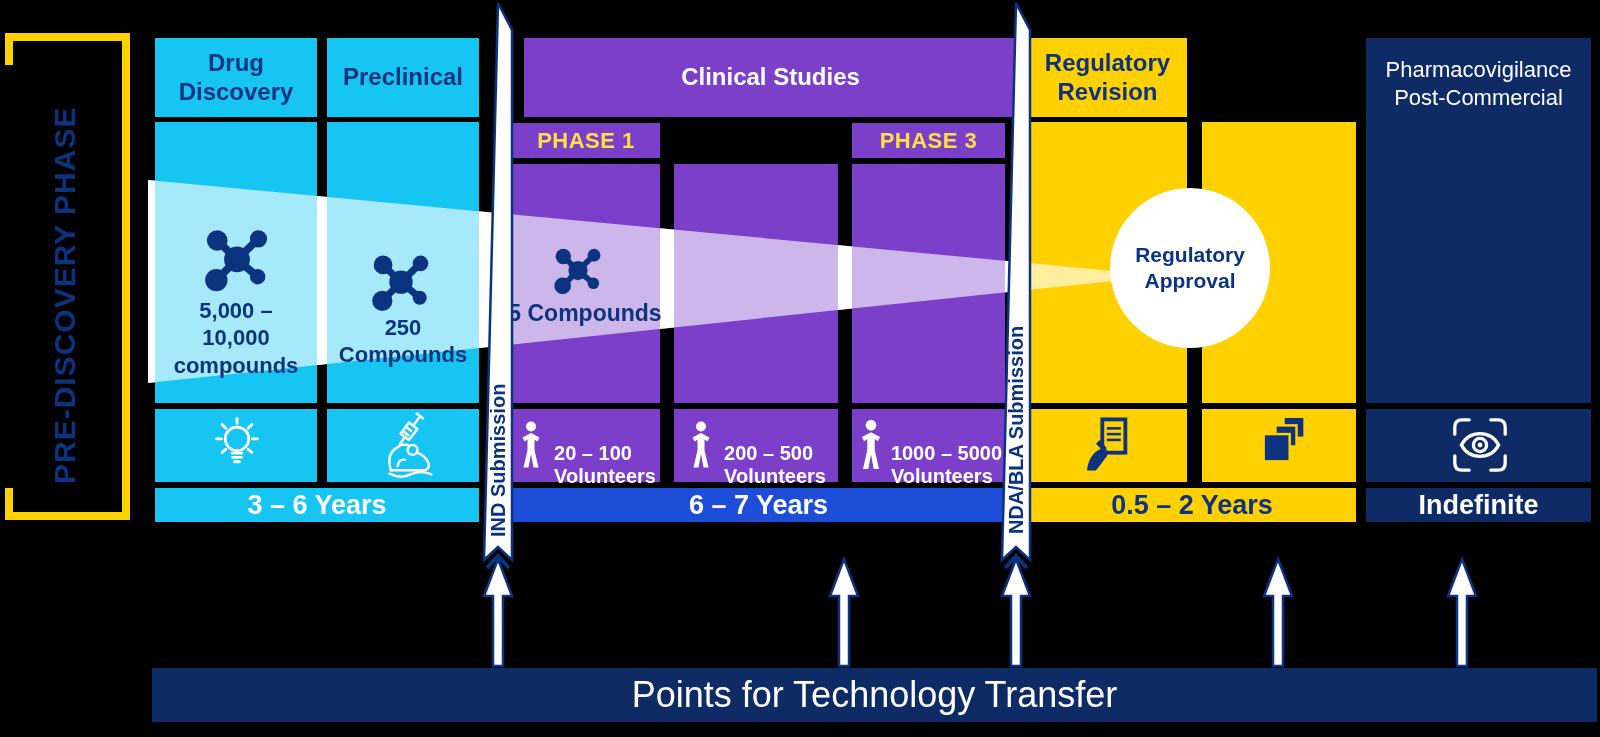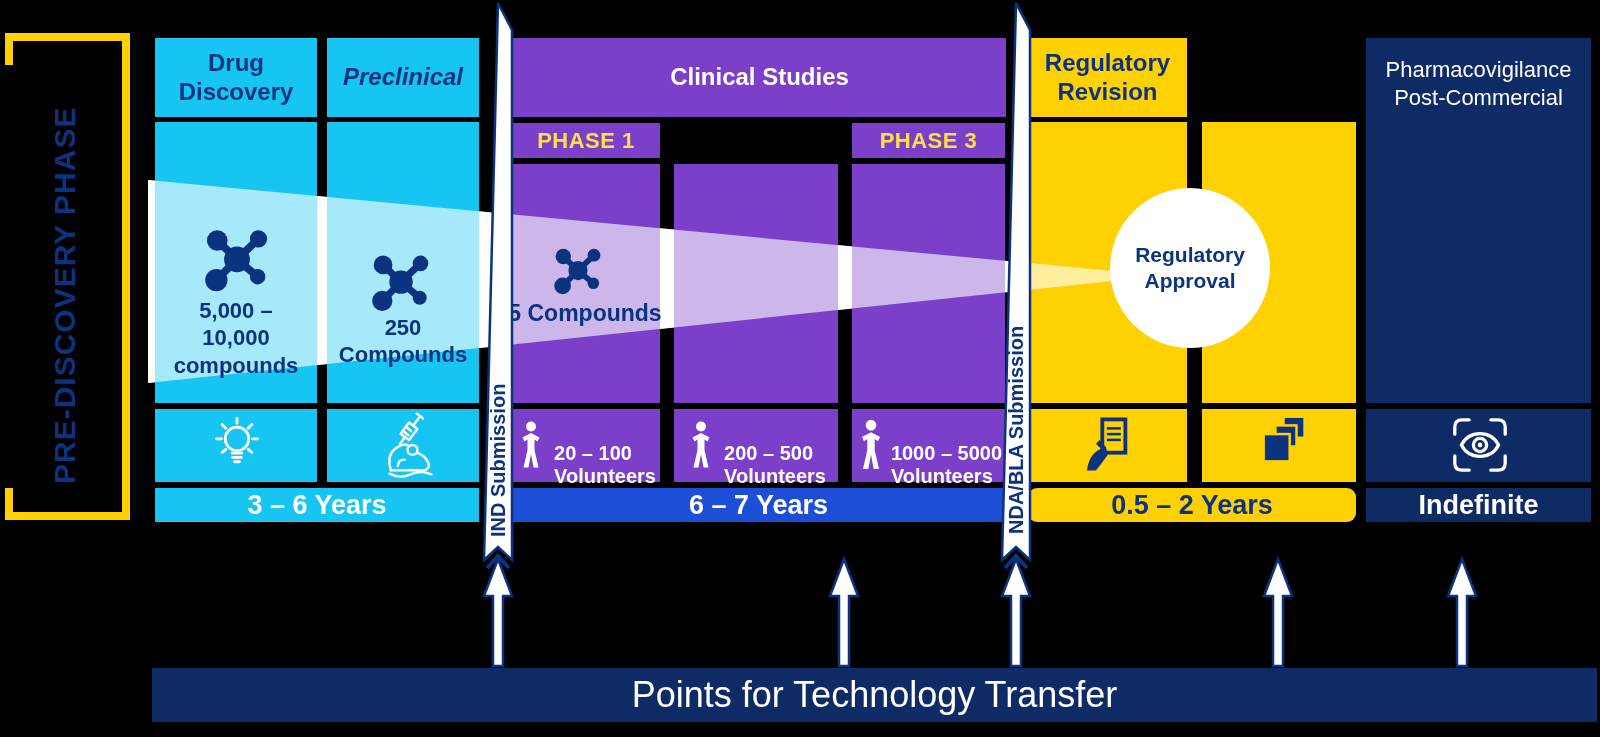--- a/index.html
+++ b/index.html
@@ -37,22 +37,22 @@
 
   <div class="abs z2" style="left:5;top:33px;left:5px;width:125px;height:8px;background:#FFD100"></div>
   <div class="abs z2" style="left:122px;top:33px;width:8px;height:487px;background:#FFD100"></div>
   <div class="abs z2" style="left:5px;top:512px;width:125px;height:8px;background:#FFD100"></div>
   <div class="abs z2" style="left:5px;top:33px;width:8px;height:32px;background:#FFD100"></div>
   <div class="abs z2" style="left:5px;top:488px;width:8px;height:32px;background:#FFD100"></div>
   <div class="vtext z2" style="left:35px;top:80px;width:60px;height:430px;font-size:30px;letter-spacing:1px;">PRE-DISCOVERY PHASE</div>
 
   <div class="box cyan hdr tnavy pl z2" style="left:155px;top:38px;width:162px;height:79px;">Drug
 Discovery</div>
-  <div class="box cyan hdr tnavy pl z2" style="left:327px;top:38px;width:152px;height:79px;font-style:italic;">Preclinical</div>
-  <div class="box purple hdr twhite z2" style="left:513px;top:38px;width:493px;height:79px;">Clinical Studies</div>
+  <div class="box cyan hdr tnavy pl z2" style="left:327px;top:38px;width:152px;height:79px;">Preclinical</div>
+  <div class="box purple hdr twhite z2" style="left:524px;top:38px;width:493px;height:79px;">Clinical Studies</div>
   <div class="box yellow hdr tnavy pl z2" style="left:1028px;top:38px;width:159px;height:79px;">Regulatory
 Revision</div>
   <div class="box navy twhite pl z2" style="left:1366px;top:38px;width:225px;height:91px;font-weight:normal;font-size:22px;line-height:1.25;">Pharmacovigilance
 Post-Commercial</div>
 
   <div class="abs cyan z2" style="left:155px;top:122px;width:162px;height:281px;"></div>
   <div class="abs cyan z2" style="left:327px;top:122px;width:152px;height:281px;"></div>
 
   <div class="box purple phasehdr z2" style="left:512px;top:123px;width:148px;height:35px;">PHASE 1</div>
   <div class="box purple phasehdr z2" style="left:852px;top:123px;width:153px;height:35px;">PHASE 3</div>
@@ -69,21 +69,21 @@
   <div class="abs cyan z2" style="left:327px;top:409px;width:152px;height:73px;"></div>
   <div class="abs purple z2" style="left:512px;top:409px;width:148px;height:73px;"></div>
   <div class="abs purple z2" style="left:674px;top:409px;width:164px;height:73px;"></div>
   <div class="abs purple z2" style="left:852px;top:409px;width:153px;height:73px;"></div>
   <div class="abs yellow z2" style="left:1028px;top:409px;width:159px;height:73px;"></div>
   <div class="abs yellow z2" style="left:1202px;top:409px;width:154px;height:73px;"></div>
   <div class="abs navy z2" style="left:1366px;top:409px;width:225px;height:73px;"></div>
 
   <div class="box cyan years twhite z2" style="left:155px;top:488px;width:324px;height:34px;">3 – 6 Years</div>
   <div class="box purpleL years twhite z2" style="left:512px;top:488px;width:493px;height:34px;">6 – 7 Years</div>
-  <div class="box yellow years tnavy z2" style="left:1028px;top:488px;width:328px;height:34px;border-radius:9px;">0.5 – 2 Years</div>
+  <div class="box yellow years tnavy z2" style="left:1028px;top:488px;width:328px;height:34px;">0.5 – 2 Years</div>
   <div class="box navy years twhite z2" style="left:1366px;top:488px;width:225px;height:34px;">Indefinite</div>
 
   <svg class="abs z3" style="left:0;top:0" width="1600" height="737">
     <polygon points="148,180 1113,271 1113,281 148,383" fill="rgba(255,255,255,0.62)"></polygon>
   </svg>
 
   <svg class="abs z4" style="left:194px;top:213px" width="86" height="86" viewBox="0 0 100 100">
     <g stroke="#0C3380" stroke-width="9">
         <line x1="50" y1="54" x2="27" y2="32"></line>
         <line x1="50" y1="54" x2="75" y2="30"></line>

